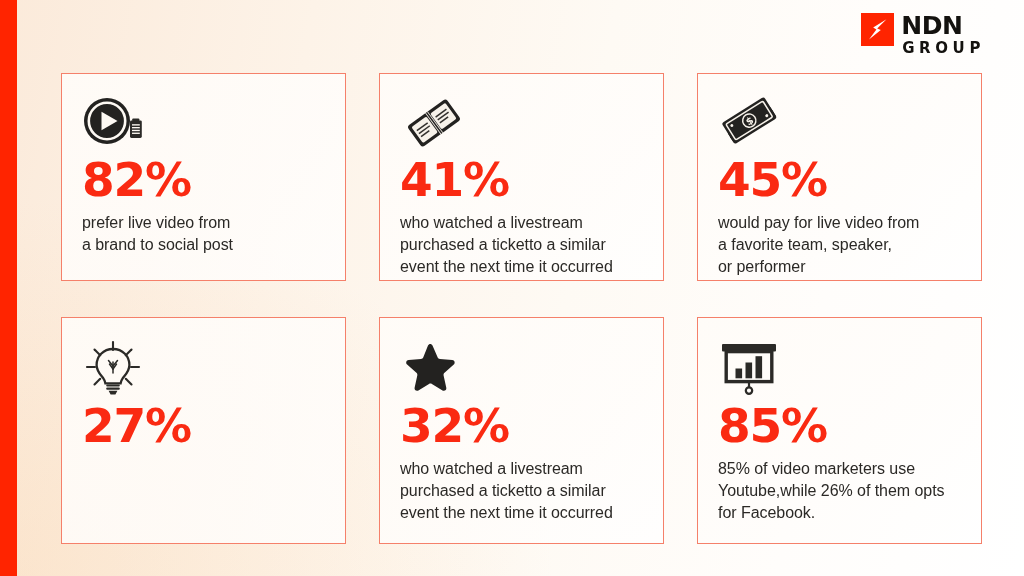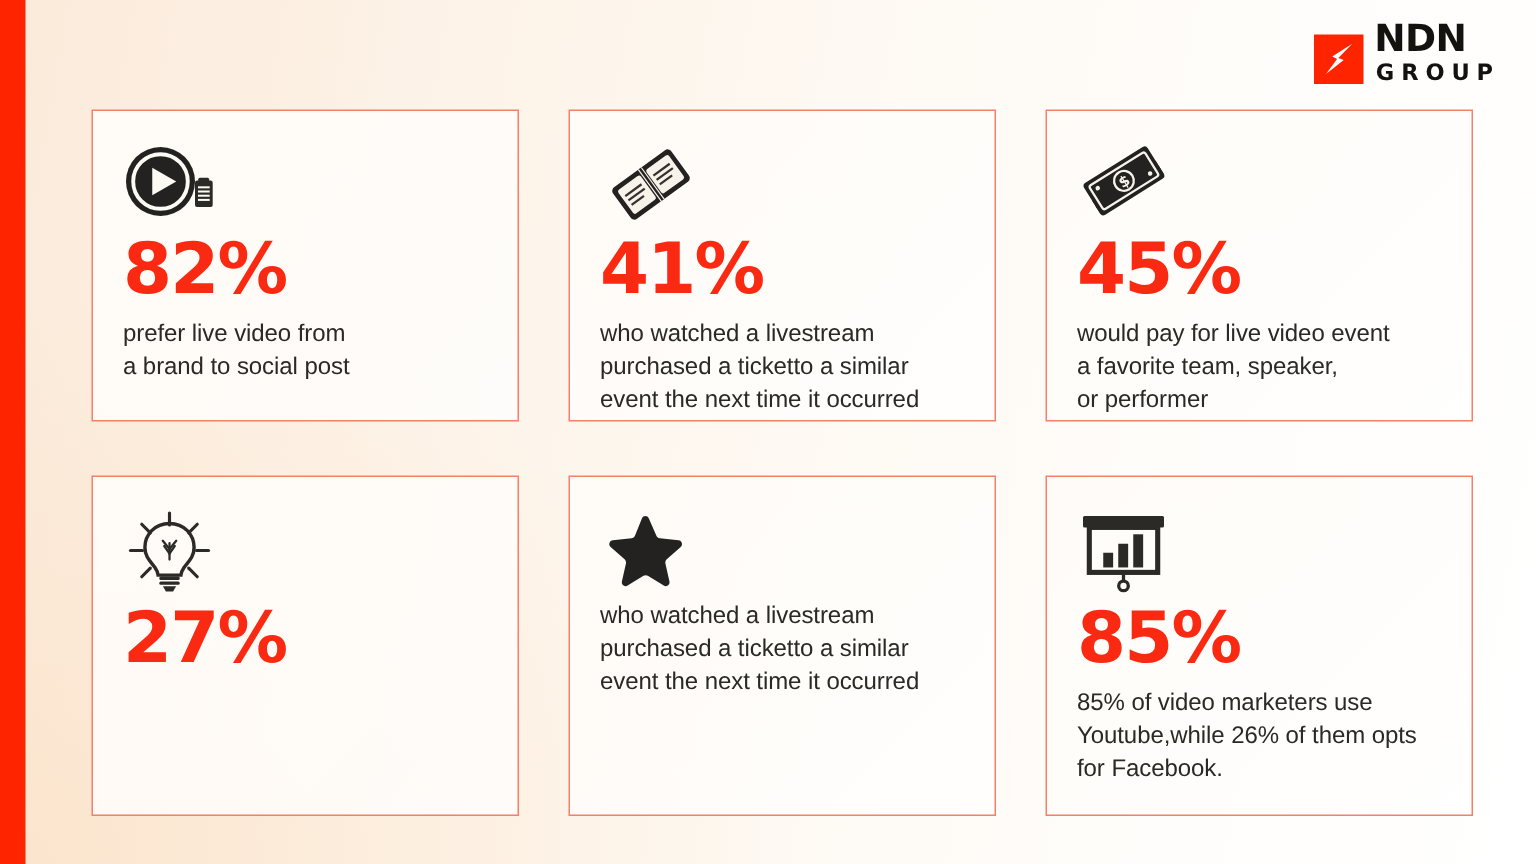--- a/index.html
+++ b/index.html
@@ -36,24 +36,24 @@
     left: 0; top: 0;
     width: 17px;
     height: 576px;
     background: #ff2400;
     z-index: 5;
   }
 
   
   .logo {
     position: absolute;
-    right: 24px;
+    right: 39px;
     top: 13px;
     display: flex;
-    align-items: flex-end;
+    align-items: flex-start;
     gap: 7px;
     z-index: 6;
   }
   .logo-mark {
     width: 33px;
     height: 33px;
     background: #ff2400;
     position: relative;
     flex: none;
   }
@@ -212,21 +212,21 @@
             <rect x="8" y="11" width="50" height="25" rx="2.5" fill="#232220"></rect>
             <rect x="11.2" y="14.2" width="43.6" height="18.6" rx="1.6" fill="none" stroke="#f7f2ea" stroke-width="1.5"></rect>
             <circle cx="33" cy="23.5" r="6.6" fill="none" stroke="#f7f2ea" stroke-width="1.5"></circle>
             <text x="33" y="27.4" font-family="DejaVu Sans, sans-serif" font-size="10" font-weight="700" fill="#f7f2ea" text-anchor="middle">$</text>
             <circle cx="15.6" cy="18.4" r="1.5" fill="#f7f2ea"></circle>
             <circle cx="50.4" cy="28.6" r="1.5" fill="#f7f2ea"></circle>
           </g>
         </svg>
       </div>
       <div class="pct">45%</div>
-      <div class="desc">would pay for live video event
+      <div class="desc">would pay for live video from
 a favorite team, speaker,
 or performer</div>
     </div>
 
     <div class="card row2">
       <div class="card-icon">
         <svg width="70" height="58" viewBox="0 0 70 58" aria-hidden="true">
           <g stroke="#2b2a27" fill="none" stroke-width="2.1" stroke-linecap="round">
             <line x1="31" y1="2" x2="31" y2="10"></line>
             <line x1="12.5" y1="9.5" x2="18.2" y2="15.2"></line>
@@ -253,20 +253,21 @@
     </div>
 
     <div class="card row2">
       <div class="card-icon">
         <svg width="62" height="58" viewBox="0 0 62 58" aria-hidden="true">
           <g>
             <path d="M28 5.5 C28.9 3.4 31.6 3.4 32.5 5.5 L37.6 17.2 C38.0 18.1 38.9 18.8 39.9 18.9 L52.3 20.1 C54.6 20.3 55.5 23.1 53.8 24.6 L44.5 32.8 C43.7 33.5 43.4 34.6 43.6 35.6 L46.3 47.7 C46.8 49.9 44.4 51.6 42.5 50.4 L31.9 43.9 C31.0 43.4 29.9 43.4 29.0 43.9 L18.4 50.4 C16.5 51.6 14.1 49.9 14.6 47.7 L17.3 35.6 C17.5 34.6 17.2 33.5 16.4 32.8 L7.1 24.6 C5.4 23.1 6.3 20.3 8.6 20.1 L21.0 18.9 C22.0 18.8 22.9 18.1 23.3 17.2 Z" fill="#232220"></path>
           </g>
         </svg>
       </div>
+      <div class="pct">32%</div>
       <div class="desc">who watched a livestream
 purchased a ticketto a similar
 event the next time it occurred</div>
     </div>
 
     <div class="card row2">
       <div class="card-icon">
         <svg width="68" height="58" viewBox="0 0 68 58" aria-hidden="true">
           <g>
             <rect x="4" y="4" width="54" height="7.6" rx="1" fill="#2b2a27"></rect>

